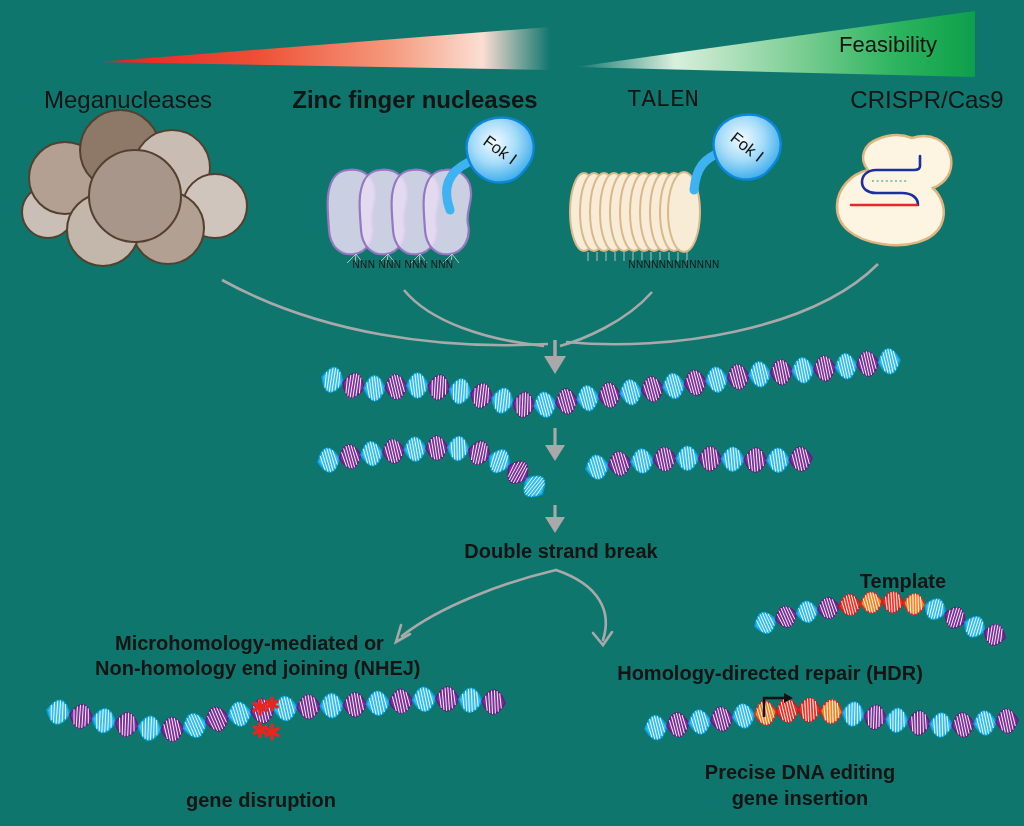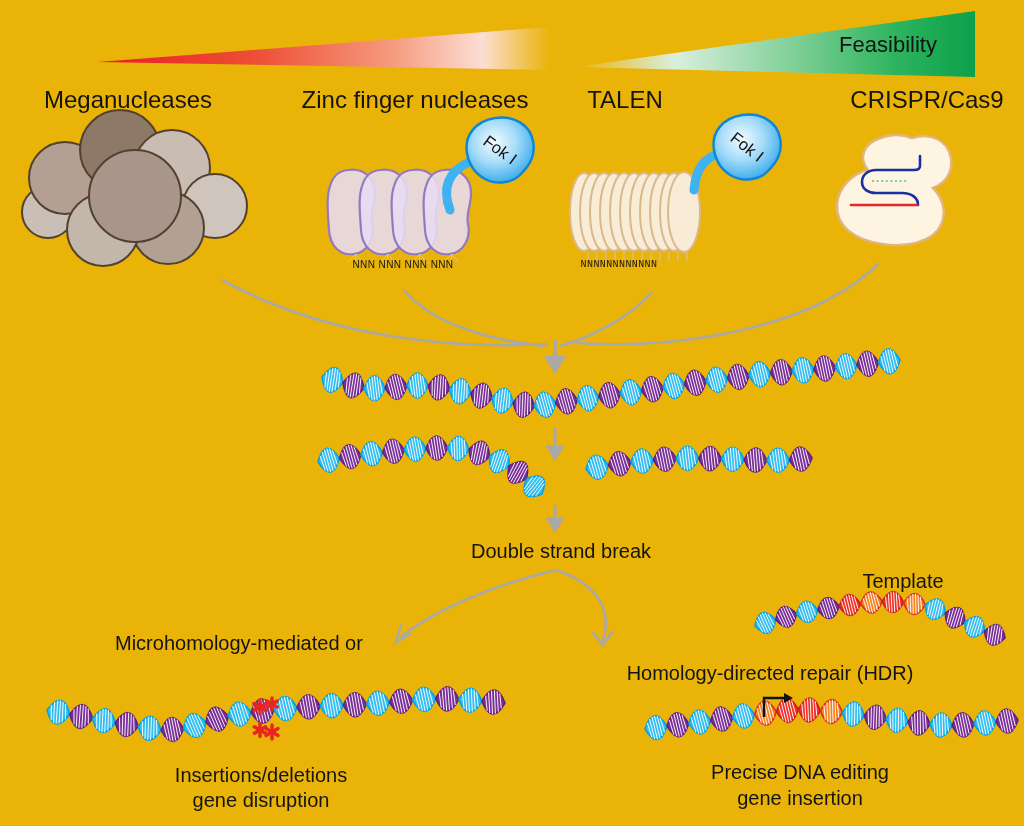--- a/index.html
+++ b/index.html
@@ -1,31 +1,31 @@
 <!DOCTYPE html>
 <html><head>
 <meta charset="utf-8">
 <style>
   html,body{margin:0;padding:0;background:#fff;}
-  #fig{position:relative;width:1024px;height:826px;background:#eab308;overflow:hidden;
+  #fig{position:relative;width:1024px;height:826px;background:#0f766e;overflow:hidden;
        font-family:"Liberation Sans","DejaVu Sans",sans-serif;}
   #art{position:absolute;left:0;top:0;}
   .t{position:absolute;color:#141414;white-space:nowrap;}
   .c{transform:translateX(-50%);text-align:center;}
   .wedge{position:absolute;}
   #wedge-red{left:98px;top:26px;width:452px;height:44px;
     clip-path:polygon(0 82%,100% 2%,100% 100%);
     background:linear-gradient(90deg,#e91c24 0%,#ee4f35 35%,#f59a7d 65%,#fcded3 85%,rgba(253,240,235,0) 100%);}
   #wedge-green{left:575px;top:11px;width:400px;height:66px;
     clip-path:polygon(0 85%,100% 0,100% 100%);
     background:linear-gradient(90deg,rgba(247,252,248,0) 0%,#d9efdd 25%,#7fcf96 55%,#2eb45f 80%,#0ca04a 100%);}
   .toolLabel{top:86px;font-size:24px;}
   .nnn{top:259px;font-size:10px;letter-spacing:.4px;}
   .fok{font-size:16.5px;transform:translate(-50%,-50%) rotate(36deg);}
-  .cap{font-size:20px;}
+  .cap{font-size:20px;font-weight:bold;}
 </style>
 </head>
 <body>
 
 <div id="fig">
 
   <div id="wedge-red" class="wedge"></div>
   <div id="wedge-green" class="wedge"></div>
   <div class="t c" style="left:888px;top:32px;font-size:22px;">Feasibility</div>
 
@@ -846,31 +846,31 @@
         <line x1="278.06217782649105" y1="728.5" x2="265.93782217350895" y2="735.5" stroke="#e8251f" stroke-width="3.4" stroke-linecap="round"></line>
       </g>
 
     <g>
       <path d="M 764 717 L 764 698 L 785 698" fill="none" stroke="#111" stroke-width="2.4"></path>
       <polygon points="793,698 784,693 784,703" fill="#111"></polygon>
     </g>
   </svg>
 
   <div class="t c toolLabel" style="left:128px;">Meganucleases</div>
-  <div class="t c toolLabel" style="left:415px;">Zinc finger nucleases</div>
-  <div class="t c toolLabel" style="left:625px;">TALEN</div>
+  <div class="t c toolLabel" style="left:415px;font-weight:bold;">Zinc finger nucleases</div>
+  <div class="t c toolLabel" style="left:663px;font-family:Liberation Mono, monospace;">TALEN</div>
   <div class="t c toolLabel" style="left:927px;text-align:right;">CRISPR/Cas9</div>
 
   <div class="t fok" style="left:500px;top:150px;">Fok I</div>
   <div class="t fok" style="left:747px;top:147px;transform:translate(-50%,-50%) rotate(38deg);">Fok I</div>
 
   <div class="t c nnn" style="left:403px;">NNN NNN NNN NNN</div>
-  <div class="t c nnn" style="left:619px;font-family:Liberation Mono, monospace;">NNNNNNNNNNNN</div>
+  <div class="t c nnn" style="left:674px;">NNNNNNNNNNNN</div>
 
   <div class="t c cap" style="left:561px;top:540px;">Double strand break</div>
   <div class="t cap" style="left:95px;top:632px;margin-left:20px;">Microhomology-mediated or</div>
-  <div class="t c cap" style="left:261px;top:764px;">Insertions/deletions</div>
+  <div class="t cap" style="left:95px;top:657px;">Non-homology end joining (NHEJ)</div>
   <div class="t c cap" style="left:261px;top:789px;text-align:right;">gene disruption</div>
   <div class="t c cap" style="left:903px;top:570px;">Template</div>
   <div class="t c cap" style="left:770px;top:662px;">Homology-directed repair (HDR)</div>
   <div class="t c cap" style="left:800px;top:761px;">Precise DNA editing</div>
   <div class="t c cap" style="left:800px;top:787px;">gene insertion</div>
 </div>
 
 </body></html>

